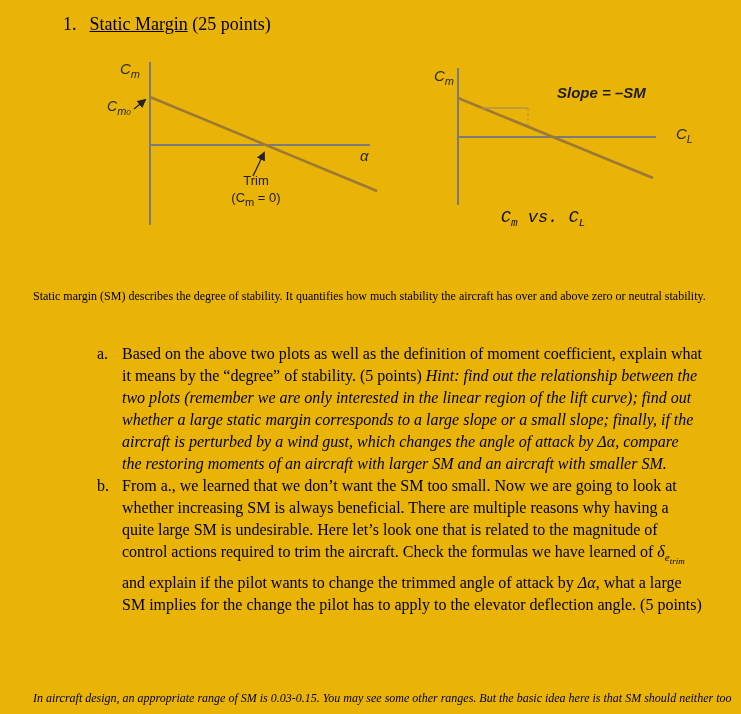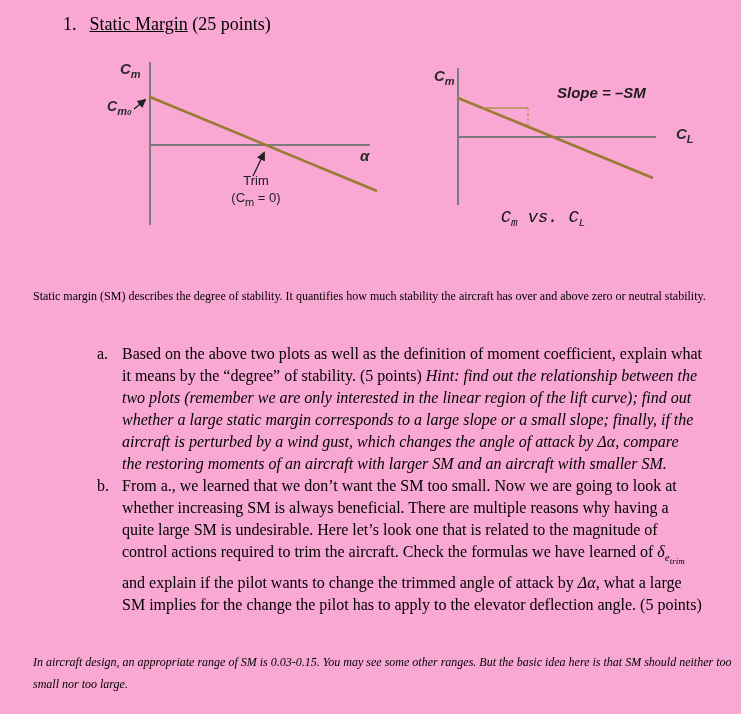--- a/index.html
+++ b/index.html
@@ -1,42 +1,42 @@
 <!DOCTYPE html>
 <html><head>
 <meta charset="utf-8">
 <style>
   html, body { margin:0; padding:0; background:#ffffff; }
   .page {
-    position:relative; width:741px; height:714px; background:#f9a8d4;
+    position:relative; width:741px; height:714px; background:#eab308;
     font-family:"Liberation Serif", serif; color:#000000; overflow:hidden;
   }
   
   .title { position:absolute; left:63px; top:14px; font-size:18px; white-space:nowrap; }
   .title .num { display:inline-block; margin-right:13px; }
   .title .u { text-decoration:underline; }
   
   .plot { position:absolute; }
   .plot svg { position:absolute; left:0; top:0; }
   .lbl { position:absolute; font-family:"Liberation Sans", sans-serif; color:#2b2b2b;
          font-size:15px; line-height:1.1; white-space:nowrap; }
-  .lbl.math { font-style:italic; font-weight:700; }
+  .lbl.math { font-style:italic; font-weight:400; }
   .lbl sub, .caption sub { font-size:11px; }
   .lbl sub .ss, .caption sub sub { font-size:8px; }
   .small-lbl { font-size:13px; font-weight:400; color:#1d1d1d; }
   .slope-lbl { font-weight:700; font-style:italic; font-size:15px; color:#1d1d1d; }
   .caption { position:absolute; font-family:Liberation Mono, monospace; font-style:italic;
              font-size:17px; text-align:center; color:#111; white-space:nowrap; }
   .ctr { text-align:center; }
   
   .para { position:absolute; font-size:12px; line-height:22px; }
   .list { position:absolute; left:122px; top:343px; width:580px; font-size:16px; line-height:22px; }
   .li { position:relative; }
   .li .marker { position:absolute; left:-25px; top:0; }
-  .it { font-style:italic; }
+  .it { font-style:italic;margin-top:36px; }
   .mathsym { font-style:italic; }
   .mathsym sub { font-size:11px;font-style:italic; }
   .mathsym sub sub { font-size:9px; }
 </style>
 </head>
 <body>
 
 <div class="page">
 
   <div class="title">

